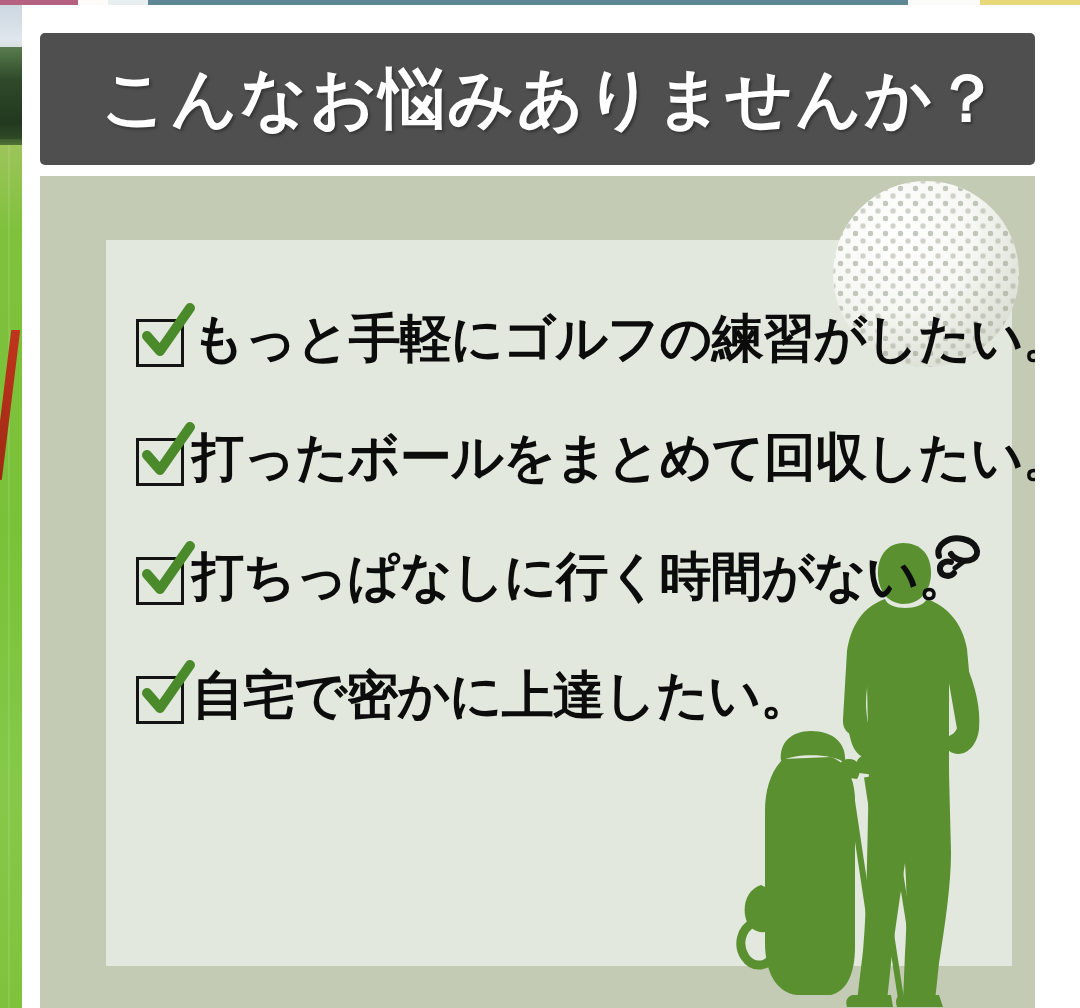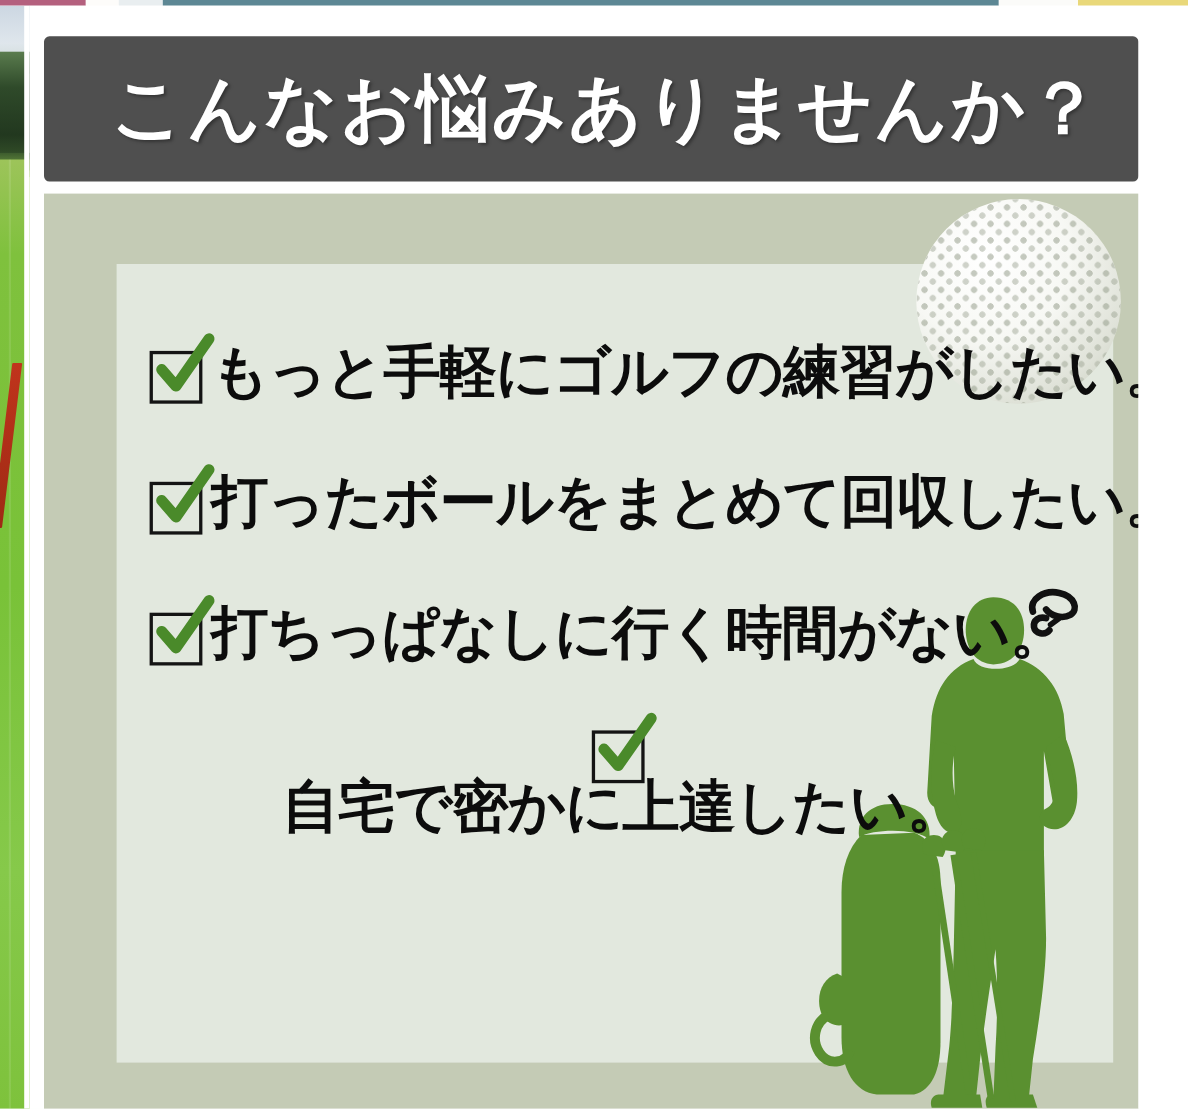--- a/index.html
+++ b/index.html
@@ -162,21 +162,21 @@
     top: 125px;
     width: 860px;
     z-index: 18;
   }
   .check-row {
     display: flex;
     align-items: center;
     height: 74px;
     margin-bottom: 45px;
   }
-  .check-row:last-child { margin-bottom: 0; flex-direction: column; }
+  .check-row:last-child { margin-bottom: 0; }
 
   .checkbox-icon {
     position: relative;
     width: 50px;
     height: 50px;
     flex: 0 0 50px;
     margin-right: 6px;
     box-sizing: border-box;
   }
   .checkbox-icon .box {

